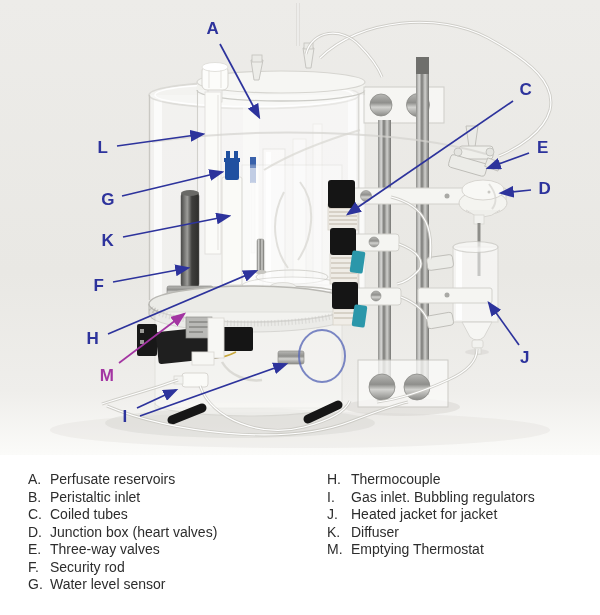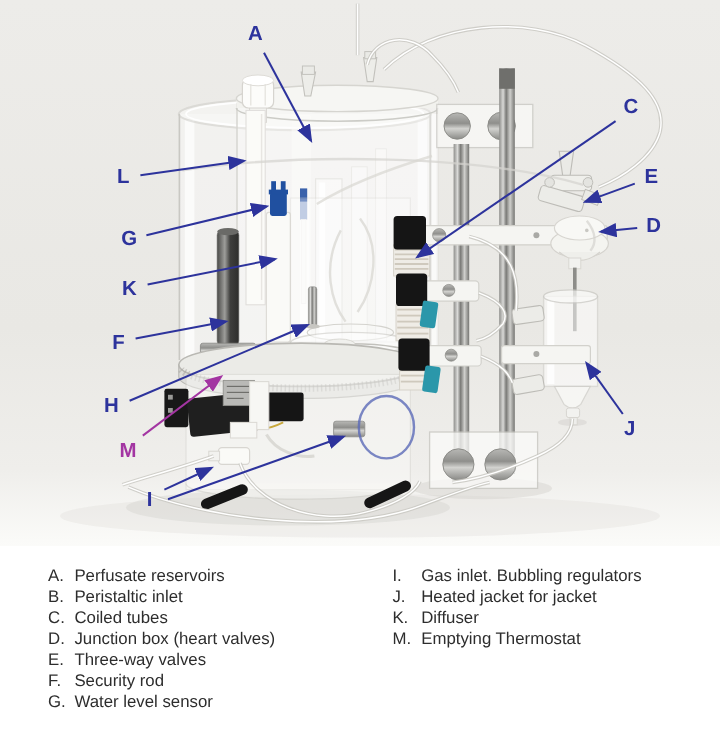--- a/index.html
+++ b/index.html
@@ -5,21 +5,21 @@
   html,body{margin:0;padding:0;background:#ffffff;}
   .page{position:relative;width:600px;height:615px;background:#ffffff;overflow:hidden;
         font-family:"Liberation Sans",sans-serif;}
   .photo{position:absolute;left:0;top:0;width:600px;height:455px;}
   .photo svg{position:absolute;left:0;top:0;}
   .part-label{position:absolute;transform:translate(-50%,-50%);
         font-weight:bold;font-size:17px;letter-spacing:.5px;color:#2d339c;line-height:1;}
   .part-label.magenta{color:#a335a2;}
   .legend{position:absolute;left:0;top:471px;width:600px;height:140px;color:#2d2d2d;}
   .legend .col{position:absolute;top:0;}
-  .legend .col-left{left:28px;margin-left:12px;}
+  .legend .col-left{left:28px;}
   .legend .col-right{left:327px;}
   .legend-row{font-size:14px;line-height:17.5px;white-space:nowrap;}
   .lkey{display:inline-block;}
   .col-left .lkey{width:22px;}
   .col-right .lkey{width:24px;}
 </style>
 </head>
 <body>
 
 <div class="page">
@@ -324,19 +324,20 @@
     <div class="col col-left">
       <div class="legend-row"><span class="lkey">A.</span><span class="ltext">Perfusate reservoirs</span></div>
       <div class="legend-row"><span class="lkey">B.</span><span class="ltext">Peristaltic inlet</span></div>
       <div class="legend-row"><span class="lkey">C.</span><span class="ltext">Coiled tubes</span></div>
       <div class="legend-row"><span class="lkey">D.</span><span class="ltext">Junction box (heart valves)</span></div>
       <div class="legend-row"><span class="lkey">E.</span><span class="ltext">Three-way valves</span></div>
       <div class="legend-row"><span class="lkey">F.</span><span class="ltext">Security rod</span></div>
       <div class="legend-row"><span class="lkey">G.</span><span class="ltext">Water level sensor</span></div>
     </div>
     <div class="col col-right">
+      <div class="legend-row"><span class="lkey">H.</span><span class="ltext">Thermocouple</span></div>
       <div class="legend-row"><span class="lkey">I.</span><span class="ltext">Gas inlet. Bubbling regulators</span></div>
       <div class="legend-row"><span class="lkey">J.</span><span class="ltext">Heated jacket for jacket</span></div>
       <div class="legend-row"><span class="lkey">K.</span><span class="ltext">Diffuser</span></div>
       <div class="legend-row"><span class="lkey">M.</span><span class="ltext">Emptying Thermostat</span></div>
     </div>
   </div>
 </div>
 
 </body></html>

